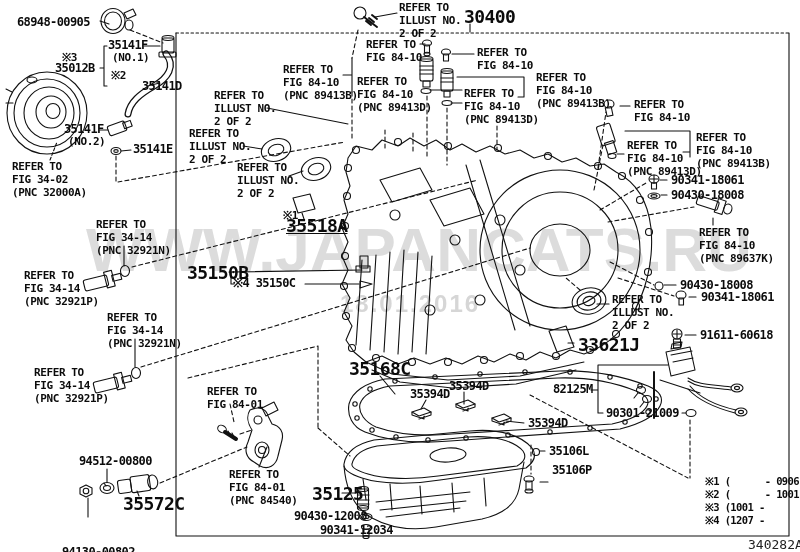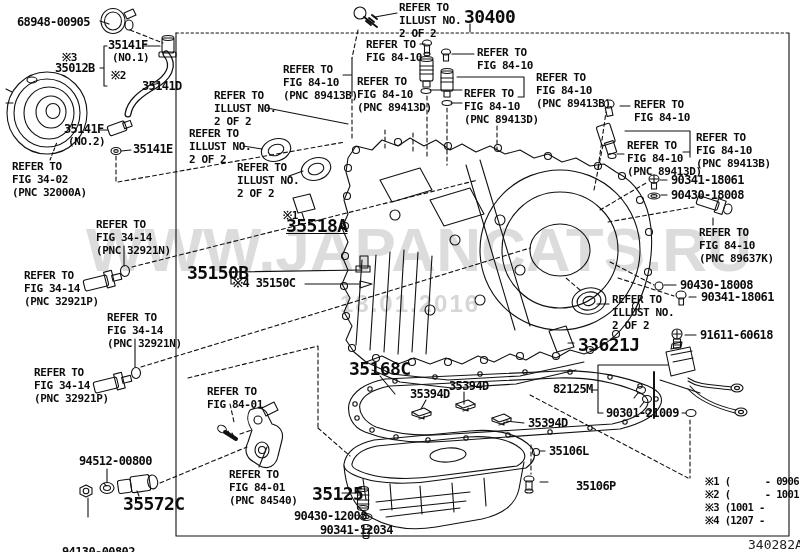--- a/index.html
+++ b/index.html
@@ -484,21 +484,21 @@
       <div class="lbl part" style="left: 701px; top: 291px;">90341-18061</div>
       <div class="lbl" style="left: 612px; top: 293px;">REFER TO
 ILLUST NO.
 2 OF 2</div>
       <div class="lbl part" style="left: 700px; top: 329px;">91611-60618</div>
       <div class="lbl part big" style="left: 578px; top: 338px;">33621J</div>
       <div class="lbl part" style="left: 553px; top: 383px;">82125M</div>
       <div class="lbl part" style="left: 606px; top: 407px;">90301-21009</div>
       <div class="lbl part" style="left: 528px; top: 417px;">35394D</div>
       <div class="lbl part" style="left: 549px; top: 445px;">35106L</div>
-      <div class="lbl part" style="left: 552px; top: 480px; margin-left: 24px;">35106P</div>
+      <div class="lbl part" style="left: 552px; top: 464px;">35106P</div>
       <div class="lbl" style="left: 214px; top: 89px;">REFER TO
 ILLUST NO.
 2 OF 2</div>
       <div class="lbl" style="left: 189px; top: 127px;">REFER TO
 ILLUST NO.
 2 OF 2</div>
       <div class="lbl" style="left: 237px; top: 161px;">REFER TO
 ILLUST NO.
 2 OF 2</div>
       <div class="lbl" style="left: 283px; top: 209px;">※1</div>

